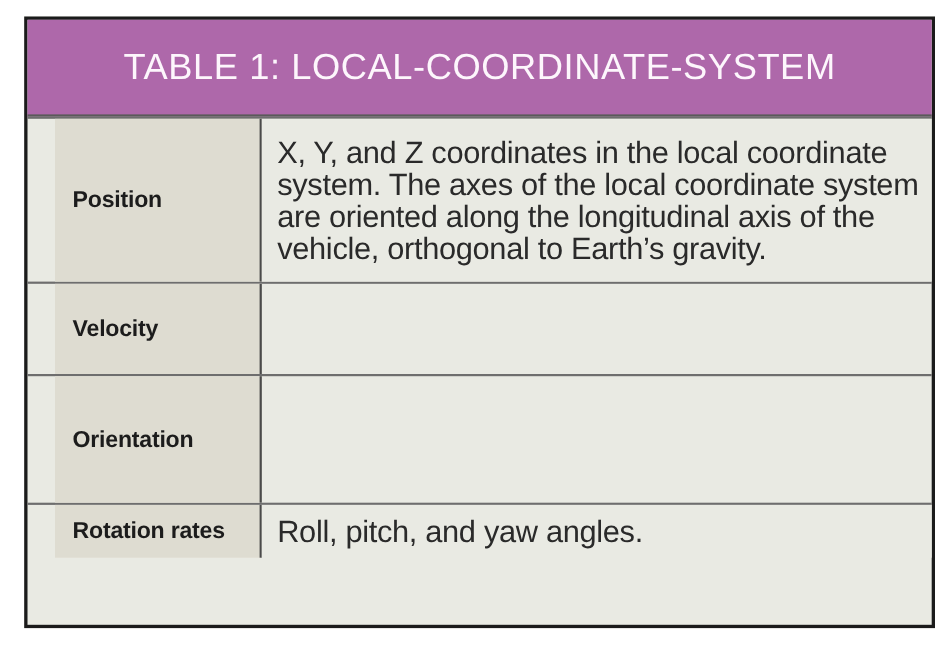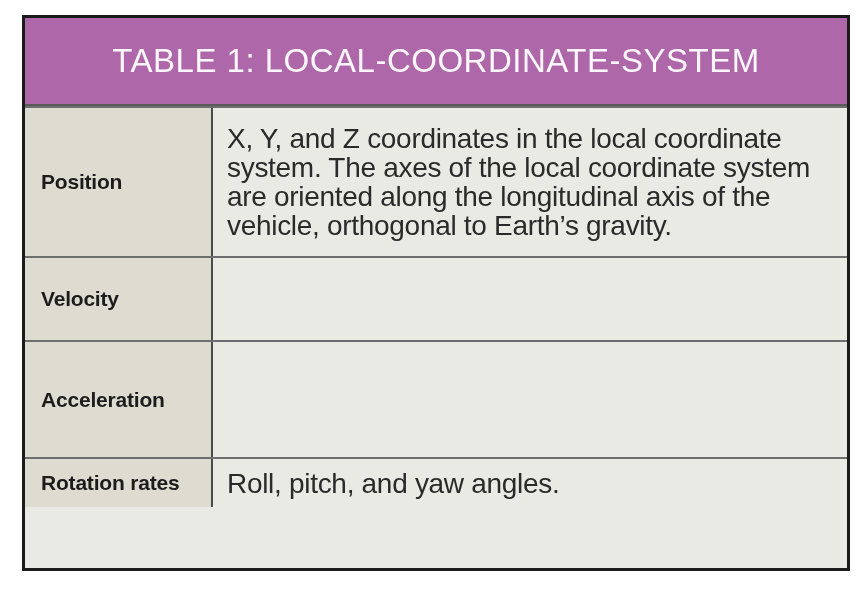--- a/index.html
+++ b/index.html
@@ -53,20 +53,21 @@
   .row:first-of-type { border-top: none; }
   .cell-label {
     width: 188px;
     flex: 0 0 188px;
     background: #dedcd1;
     border-right: 2px solid #4a4a4a;
     display: flex;
     align-items: center;
     padding-left: 16px;
     box-sizing: border-box;
+    margin-left: 25px;
   }
   .cell-label span {
     font-weight: bold;
     font-size: 21px;
     color: #1c1c1c;
     letter-spacing: -0.2px;
   }
   .cell-desc {
     flex: 1;
     background: #e9eae3;
@@ -108,21 +109,21 @@
 
     <div class="row row-velocity">
       <div class="cell-label">
         <span>Velocity</span>
       </div>
     </div>
 
 
     <div class="row row-orientation">
       <div class="cell-label">
-        <span>Acceleration</span>
+        <span>Orientation</span>
       </div>
     </div>
 
     <div class="row row-rotation">
       <div class="cell-label">
         <span>Rotation rates</span>
       </div>
       <div class="cell-desc">
         <span>Roll, pitch, and yaw angles.</span>
       </div>

